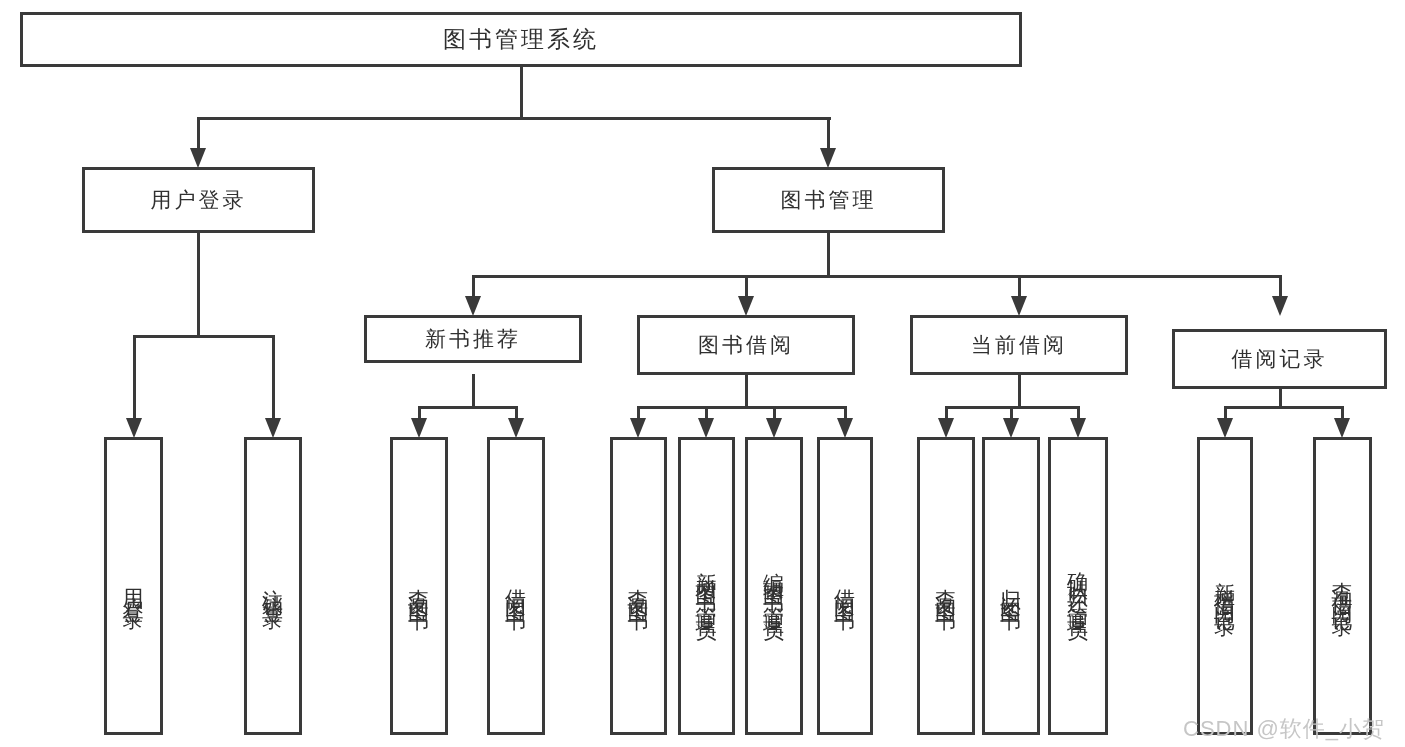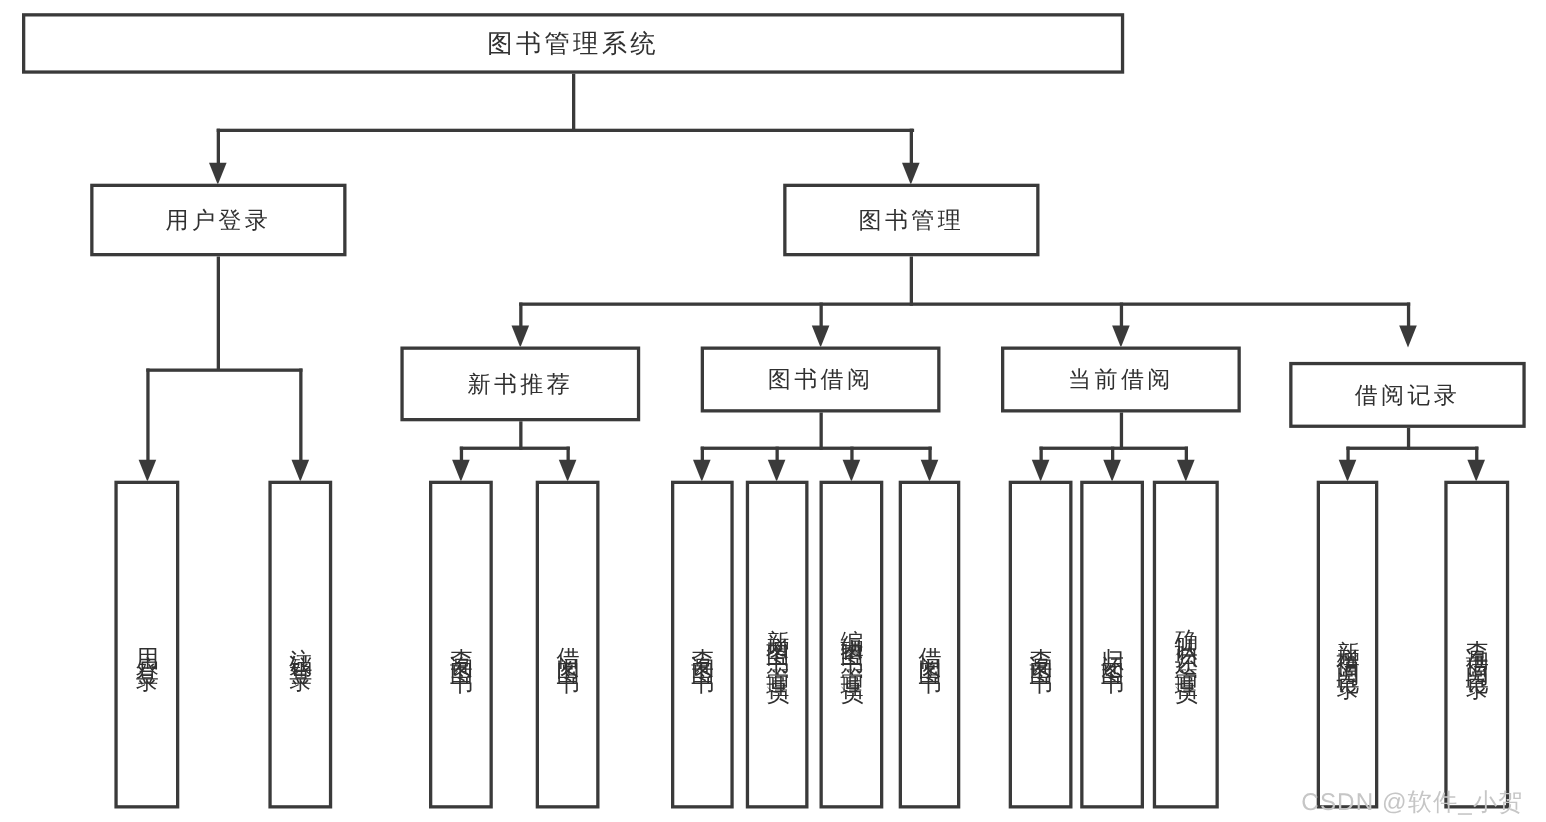--- a/index.html
+++ b/index.html
@@ -97,21 +97,21 @@
   <div class="v" style="left:1341px;top:406px;height:15px;"></div>
   <div class="a" style="left:1217px;top:418px;"></div>
   <div class="a" style="left:1334px;top:418px;"></div>
 
   <div class="box root" style="left:20px;top:12px;width:1002px;height:55px;">图书管理系统</div>
 
   <div class="box" style="left:82px;top:167px;width:233px;height:66px;">用户登录</div>
 
   <div class="box" style="left:712px;top:167px;width:233px;height:66px;">图书管理</div>
 
-  <div class="box" style="left:364px;top:315px;width:218px;height:68px;">新书推荐</div>
+  <div class="box" style="left:364px;top:315px;width:218px;height:48px;">新书推荐</div>
 
   <div class="box" style="left:637px;top:315px;width:218px;height:60px;">图书借阅</div>
 
   <div class="box" style="left:910px;top:315px;width:218px;height:60px;">当前借阅</div>
 
   <div class="box" style="left:1172px;top:329px;width:215px;height:60px;">借阅记录</div>
 
   <div class="box vbox" style="left:104px;top:437px;width:59px;height:298px;">用户登录</div>
   <div class="box vbox" style="left:244px;top:437px;width:58px;height:298px;">注销登录</div>
 

